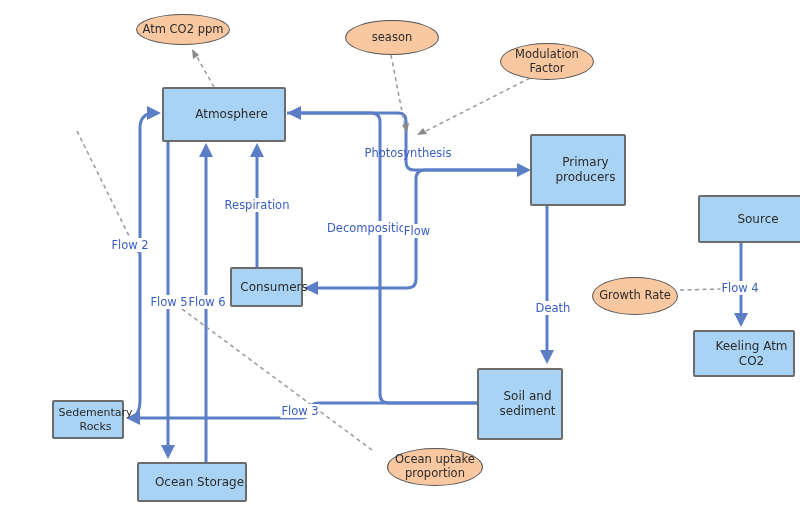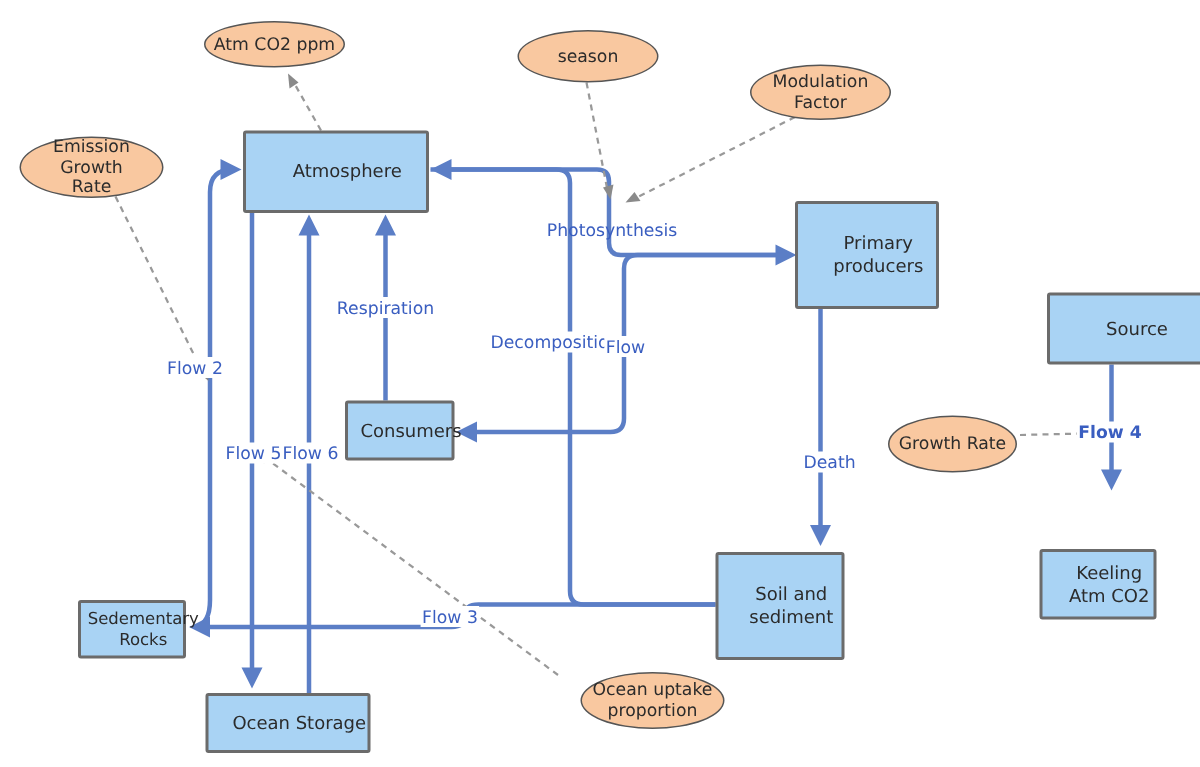--- a/index.html
+++ b/index.html
@@ -115,36 +115,34 @@
   <div class="stock" style="left:162px;top:87px;width:124px;height:55px;">Atmosphere</div>
   <div class="stock" style="left:530px;top:134px;width:96px;height:72px;">Primary
 producers</div>
   <div class="stock" style="left:230px;top:267px;width:73px;height:40px;">Consumers</div>
   <div class="stock" style="left:477px;top:368px;width:86px;height:72px;">Soil and
 sediment</div>
   <div class="stock" style="left:137px;top:462px;width:110px;height:40px;">Ocean Storage</div>
   <div class="stock" style="left:52px;top:400px;width:72px;height:39px;font-size:11px;">Sedementary
 Rocks</div>
   <div class="stock" style="left:698px;top:195px;width:105px;height:48px;">Source</div>
-  <div class="stock" style="left:693px;top:330px;width:78px;height:47px;margin-top:36px;">Keeling Atm CO2</div>
+  <div class="stock" style="left:693px;top:330px;width:102px;height:47px;">Keeling Atm CO2</div>
 
   <div class="converter" style="left:136px;top:14px;width:94px;height:31px;">Atm CO2 ppm</div>
   <div class="converter" style="left:345px;top:20px;width:94px;height:35px;">season</div>
   <div class="converter" style="left:500px;top:43px;width:94px;height:37px;">Modulation
 Factor</div>
-  <div class="converter" style="left:13px;top:91px;width:96px;height:41px;">Emission Growth
-Rate</div>
   <div class="converter" style="left:592px;top:277px;width:86px;height:38px;">Growth Rate</div>
   <div class="converter" style="left:367px;top:448px;width:96px;height:38px;margin-left:20px;">Ocean uptake
 proportion</div>
 
   <span class="flowlabel nobg" style="left:408px;top:153px;">Photosynthesis</span>
   <span class="flowlabel" style="left:257px;top:205px;">Respiration</span>
   <span class="flowlabel" style="left:370px;top:228px;">Decomposition</span>
   <span class="flowlabel" style="left:417px;top:231px;">Flow</span>
   <span class="flowlabel" style="left:130px;top:245px;">Flow 2</span>
   <span class="flowlabel" style="left:169px;top:302px;">Flow 5</span>
   <span class="flowlabel" style="left:207px;top:302px;">Flow 6</span>
   <span class="flowlabel" style="left:300px;top:411px;">Flow 3</span>
   <span class="flowlabel" style="left:553px;top:288px;margin-top:20px;">Death</span>
-  <span class="flowlabel" style="left:740px;top:288px;font-weight:bold;">Flow 4</span>
+  <span class="flowlabel" style="left:740px;top:288px;">Flow 4</span>
 
 </div>
 
 </body></html>

